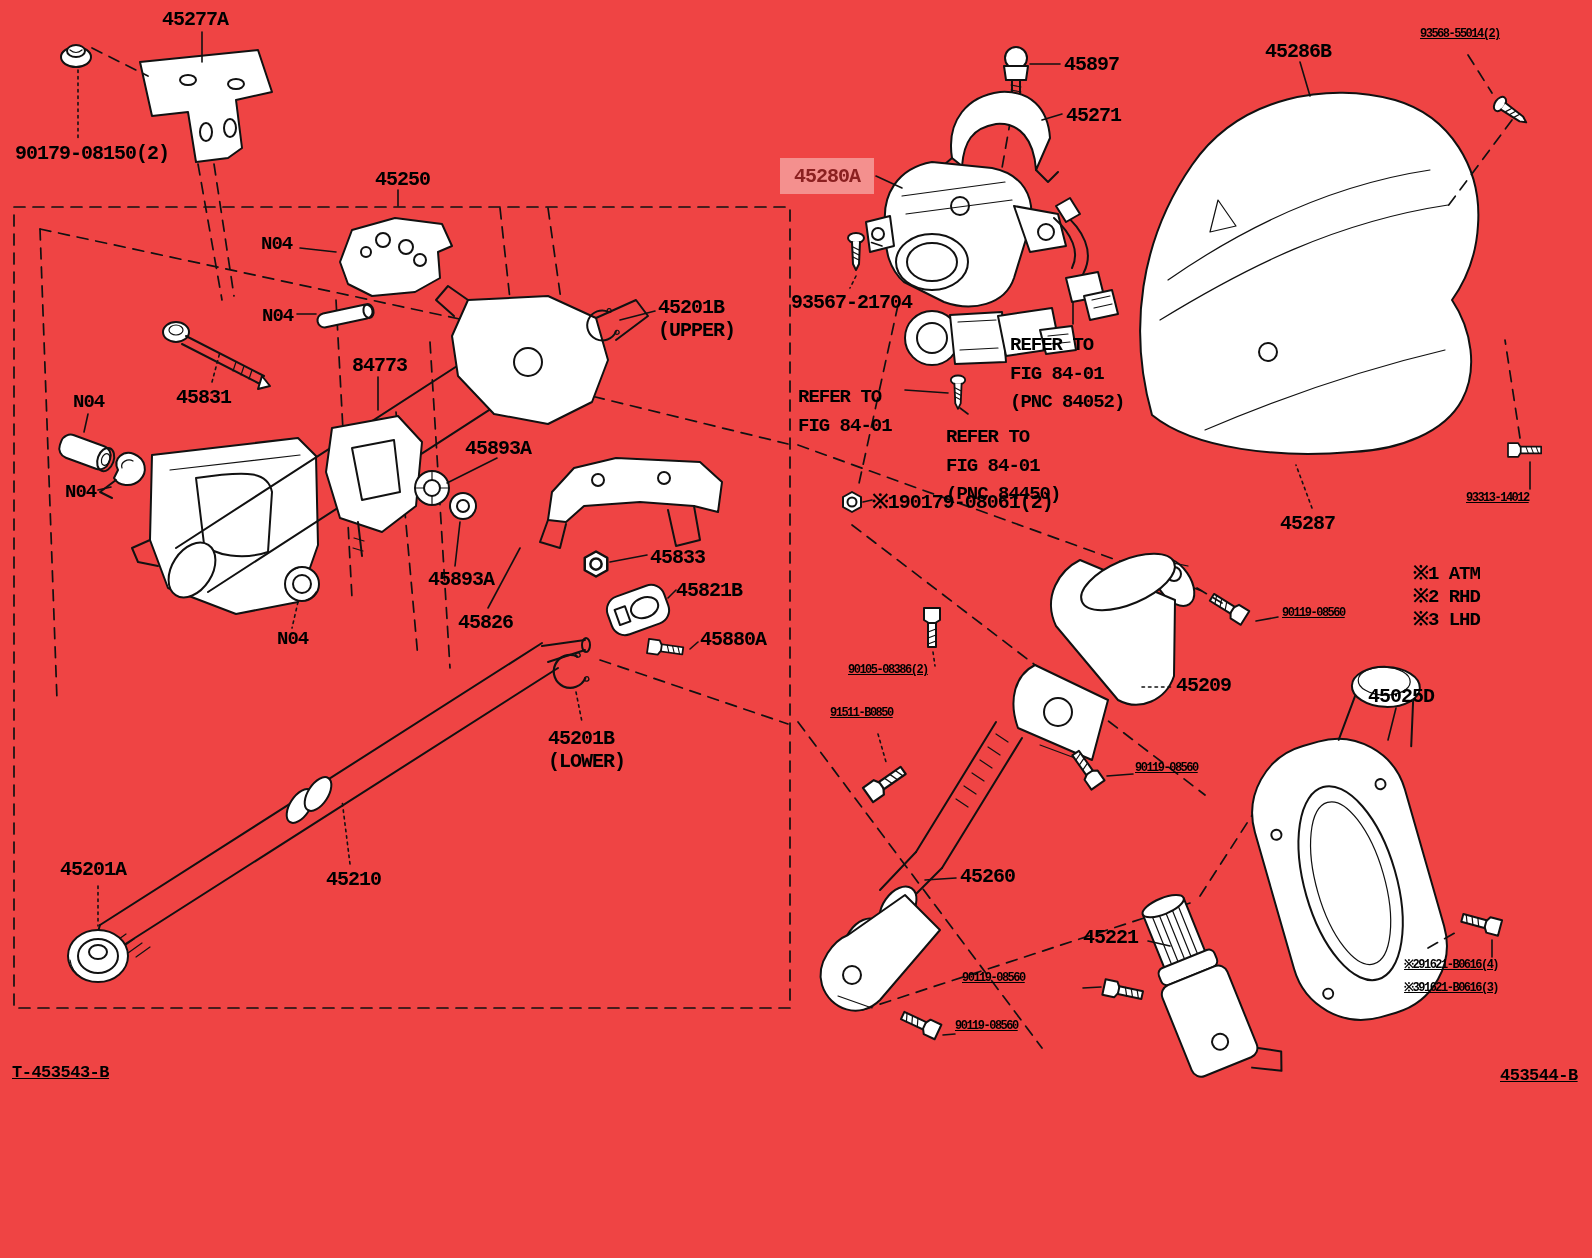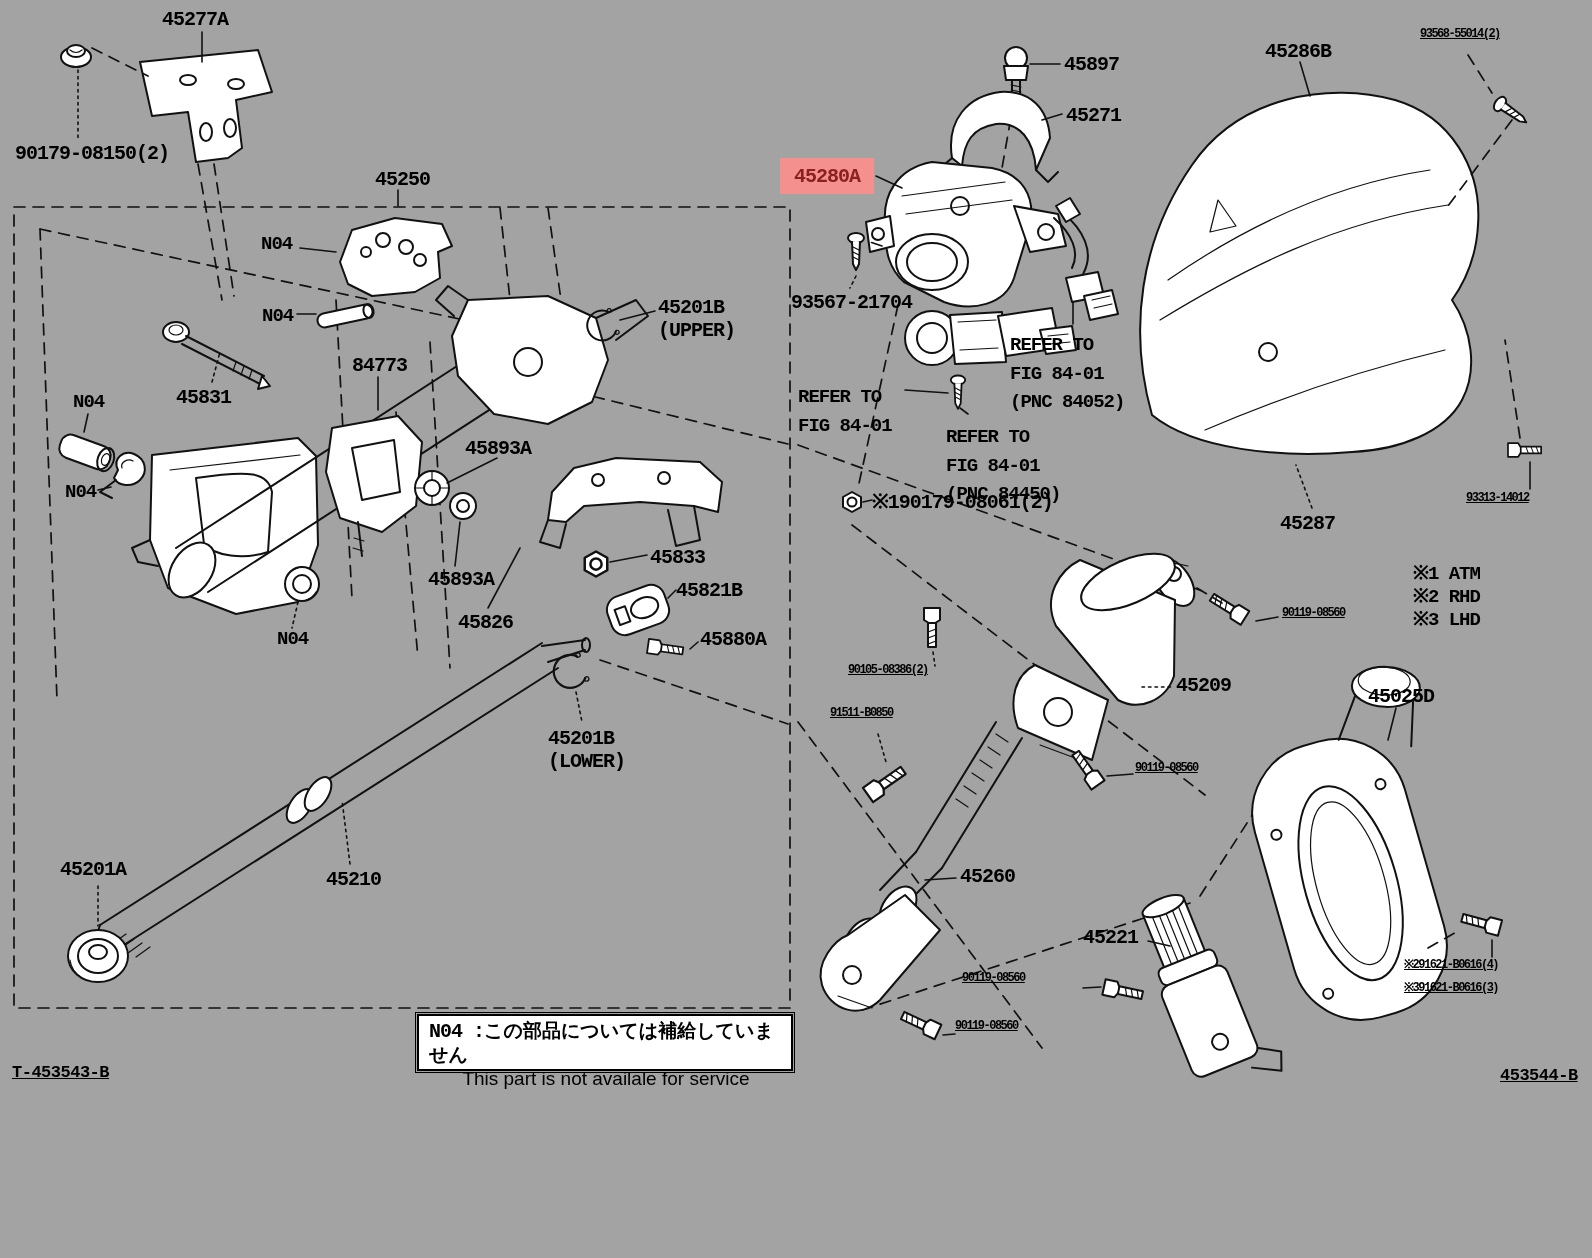--- a/index.html
+++ b/index.html
@@ -1,16 +1,16 @@
 <!DOCTYPE html>
 <html><head>
 <meta charset="utf-8">
 <style>
   html,body { margin:0; padding:0; background:#fff; }
-  #canvas { position:relative; width:1592px; height:1258px; background:#a3a3a3; overflow:hidden;
+  #canvas { position:relative; width:1592px; height:1258px; background:#ef4444; overflow:hidden;
             font-family:"Liberation Mono","DejaVu Sans Mono",monospace; }
   .art { position:absolute; left:0; top:0; }
   .art line,.art path,.art rect,.art circle,.art ellipse,.art polyline {
       stroke:#111; stroke-width:2; fill:none; stroke-linecap:round; stroke-linejoin:round; }
   .art .f { fill:#fff; }
   .art .dash { stroke-dasharray:11 8; stroke-width:1.7; }
   .art .dot  { stroke-dasharray:2.5 4; stroke-width:1.6; }
   .art .lead { stroke-width:1.6; }
   .art .thin { stroke-width:1.2; }
   .lbl { position:absolute; font:bold 20px/1.15 "Liberation Mono","DejaVu Sans Mono",monospace;
@@ -467,22 +467,18 @@
 <div class="lbl" style="left:1176px;top:674px">45209</div>
 <div class="lbl" style="left:1368px;top:685px">45025D</div>
 <div class="lbl n19" style="left:1135px;top:762px">90119-08560</div>
 <div class="lbl" style="left:960px;top:865px">45260</div>
 <div class="lbl" style="left:1083px;top:926px">45221</div>
 <div class="lbl n19" style="left:962px;top:972px">90119-08560</div>
 <div class="lbl n19" style="left:955px;top:1020px">90119-08560</div>
 <div class="lbl n19" style="left:1404px;top:959px">※291621-B0616(4)</div>
 <div class="lbl n19" style="left:1404px;top:982px">※391621-B0616(3)</div>
 
-<div class="notebox">
-  <div class="l1"><span>N04 :</span><span class="jp">この部品については補給していません</span></div>
-  <div class="l2">This part is not availale for service</div>
-</div>
 
 <div class="foot" style="left:12px;top:1064px">T-453543-B</div>
 <div class="foot" style="left:1500px;top:1067px">453544-B</div>
 
 
 </div>
 
 </body></html>

